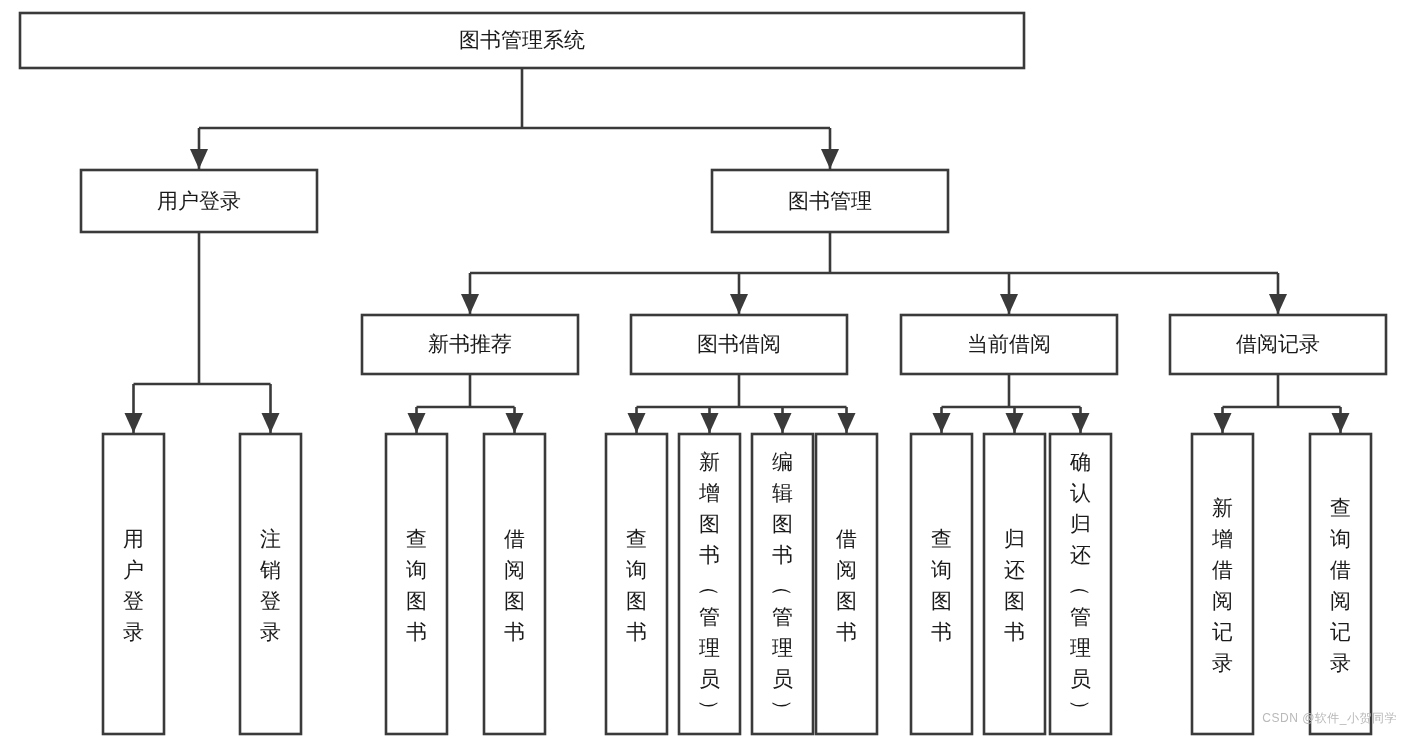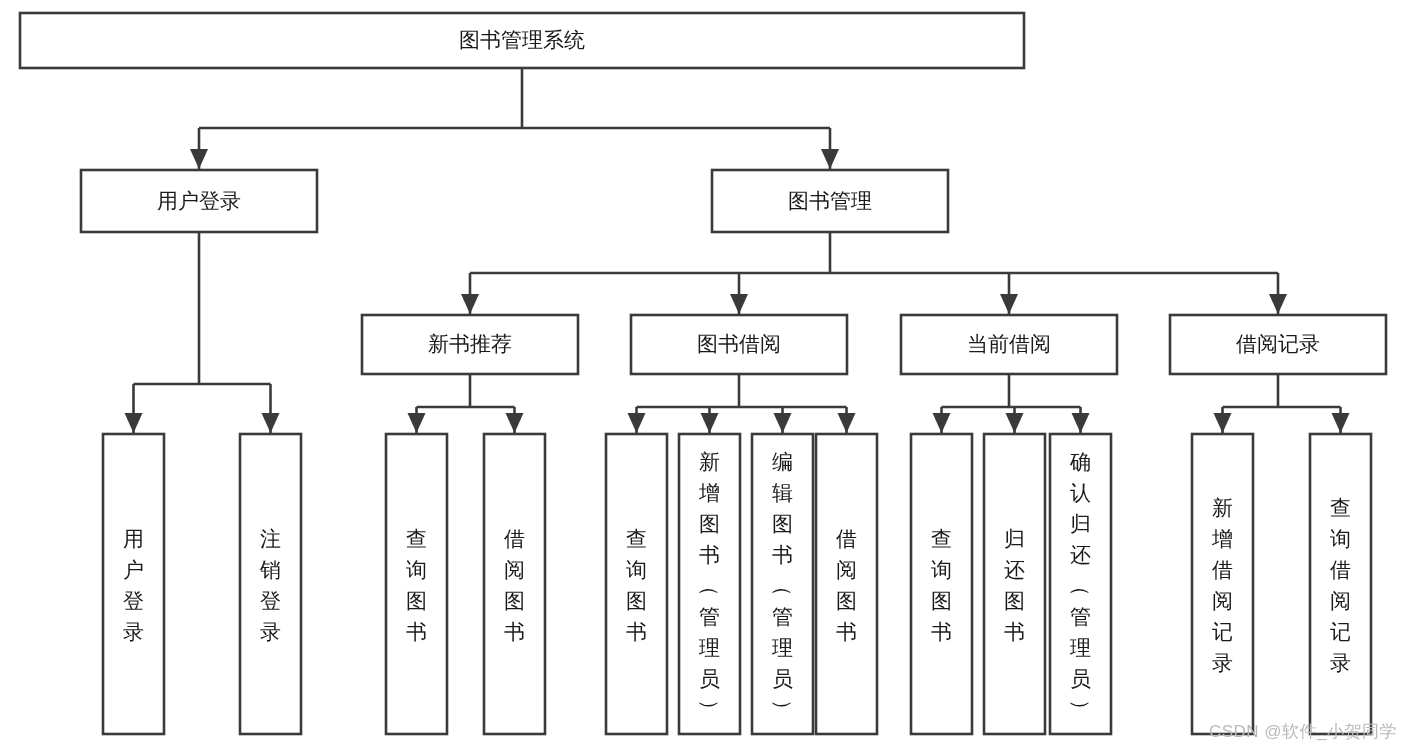--- a/index.html
+++ b/index.html
@@ -50,23 +50,23 @@
     fill: none;
     stroke-linecap: butt;
   }
   .arrow-head {
     fill: #3a3a3a;
     stroke: none;
   }
   .watermark {
     position: absolute;
     right: 8px;
-    bottom: 4px;
-    font-family: "Liberation Sans", "DejaVu Sans", sans-serif;
-    font-size: 17px;
+    bottom: 20px;
+    font-family: "Liberation Sans", "DejaVu Sans", sans-serif;
+    font-size: 12px;
     color: #b9b9b9;
     letter-spacing: 0.5px;
     white-space: nowrap;
     user-select: none;
   }
 </style>
 </head>
 <body>
 
 <div id="diagram-root">

